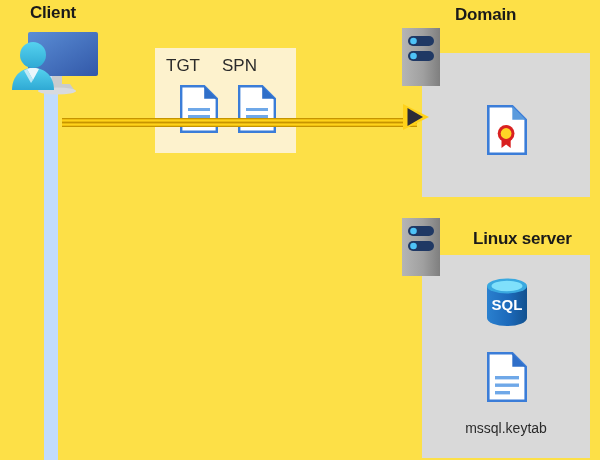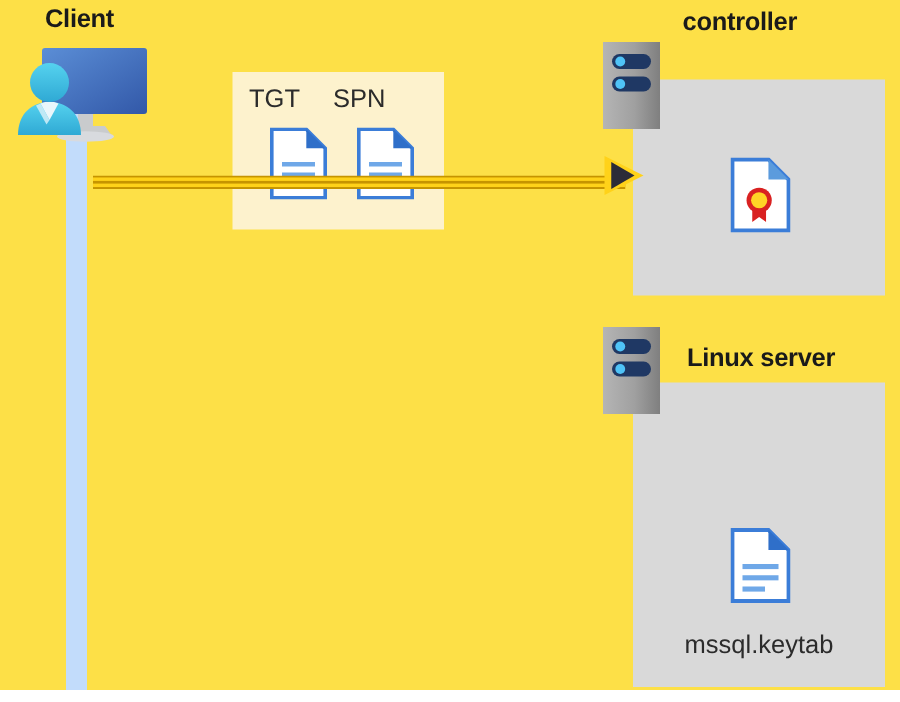--- a/index.html
+++ b/index.html
@@ -23,21 +23,21 @@
     color: #1a1a1a;
     font-size: 17px;
     line-height: 22px;
     letter-spacing: -0.2px;
   }
   #client-title { left: 30px; top: 2px; }
   #dc-title {
     left: 455px; top: 4px;
     width: 140px;
   }
-  #linux-title { left: 458px; top: 228px; }
+  #linux-title { left: 473px; top: 228px; }
 
   
   #client-lifeline {
     left: 44px; top: 62px;
     width: 14px; height: 406px;
     background: #c2dcfb;
   }
 
   
   #client-icon { left: 8px; top: 28px; width: 96px; height: 70px; }
@@ -78,21 +78,21 @@
 
   
   #cert-icon    { left: 487px; top: 105px; width: 40px; height: 50px; }
   #sql-icon     { left: 485px; top: 278px; width: 44px; height: 48px; }
   #keytab-icon  { left: 487px; top: 352px; width: 40px; height: 50px; }
 
   #keytab-label {
     left: 422px; top: 420px;
     width: 168px;
     text-align: center;
-    font-size: 17px;
+    font-size: 14px;
     color: #2b2b2b;
   }
 </style>
 </head>
 <body>
 
 <div id="diagram">
 
   <div class="abs" id="client-lifeline"></div>
 
@@ -161,21 +161,21 @@
     </svg>
   </div>
   <div class="abs" id="arrow-head">
     <svg width="28" height="28" viewBox="0 0 28 28" xmlns="http://www.w3.org/2000/svg">
       <path d="M1 1 L27 14 L1 27 Z" fill="#ffd219"></path>
       <path d="M5.5 5 L21 14 L5.5 23 Z" fill="#2c2c38"></path>
     </svg>
   </div>
 
   <div class="abs title-bold" id="dc-title">
-    <div>controller</div>
+    <div>Domain</div>
   </div>
 
   <div class="abs" id="dc-server">
     <svg width="38" height="58" viewBox="0 0 38 58" xmlns="http://www.w3.org/2000/svg">
       <defs>
         <linearGradient id="srvGradA" x1="0" y1="0" x2="1" y2="0">
           <stop offset="0%" stop-color="#b5b5b5"></stop>
           <stop offset="55%" stop-color="#a0a0a0"></stop>
           <stop offset="100%" stop-color="#7f7f7f"></stop>
         </linearGradient>
@@ -212,20 +212,35 @@
         </linearGradient>
       </defs>
       <rect x="0" y="0" width="38" height="58" fill="url(#srvGradB)"></rect>
       <rect x="6" y="8" width="26" height="10" rx="5" fill="#1f3864"></rect>
       <circle cx="11.5" cy="13" r="3.3" fill="#4fc3f7"></circle>
       <rect x="6" y="23" width="26" height="10" rx="5" fill="#1f3864"></rect>
       <circle cx="11.5" cy="28" r="3.3" fill="#4fc3f7"></circle>
     </svg>
   </div>
 
+  <div class="abs" id="sql-icon">
+    <svg width="44" height="48" viewBox="0 0 44 48" xmlns="http://www.w3.org/2000/svg">
+      <defs>
+        <linearGradient id="sqlBody" x1="0" y1="0" x2="1" y2="0">
+          <stop offset="0%" stop-color="#2a80cf"></stop>
+          <stop offset="55%" stop-color="#1c69ba"></stop>
+          <stop offset="100%" stop-color="#12518f"></stop>
+        </linearGradient>
+      </defs>
+      <path d="M2 8 h40 v32 a20 8 0 0 1 -40 0 z" fill="url(#sqlBody)"></path>
+      <ellipse cx="22" cy="8" rx="20" ry="7.5" fill="#3aa9e0"></ellipse>
+      <ellipse cx="22" cy="8" rx="15.5" ry="5.2" fill="#7fe0fb"></ellipse>
+      <text x="22" y="32" text-anchor="middle" font-family="Liberation Sans, sans-serif" font-size="15" font-weight="bold" fill="#ffffff">SQL</text>
+    </svg>
+  </div>
 
   <div class="abs" id="keytab-icon">
     <svg width="40" height="50" viewBox="0 0 40 50" xmlns="http://www.w3.org/2000/svg">
       <path d="M1.3 1.3 h24 l13.4 13.4 v34 h-37.4 z" fill="#ffffff" stroke="#3b7dd8" stroke-width="2.6"></path>
       <path d="M25.3 1.3 l13.4 13.4 h-13.4 z" fill="#2f6fc9"></path>
       <rect x="8" y="24" width="24" height="3.4" fill="#6fa8e8"></rect>
       <rect x="8" y="31.5" width="24" height="3.4" fill="#6fa8e8"></rect>
       <rect x="8" y="39" width="15" height="3.4" fill="#6fa8e8"></rect>
     </svg>
   </div>

